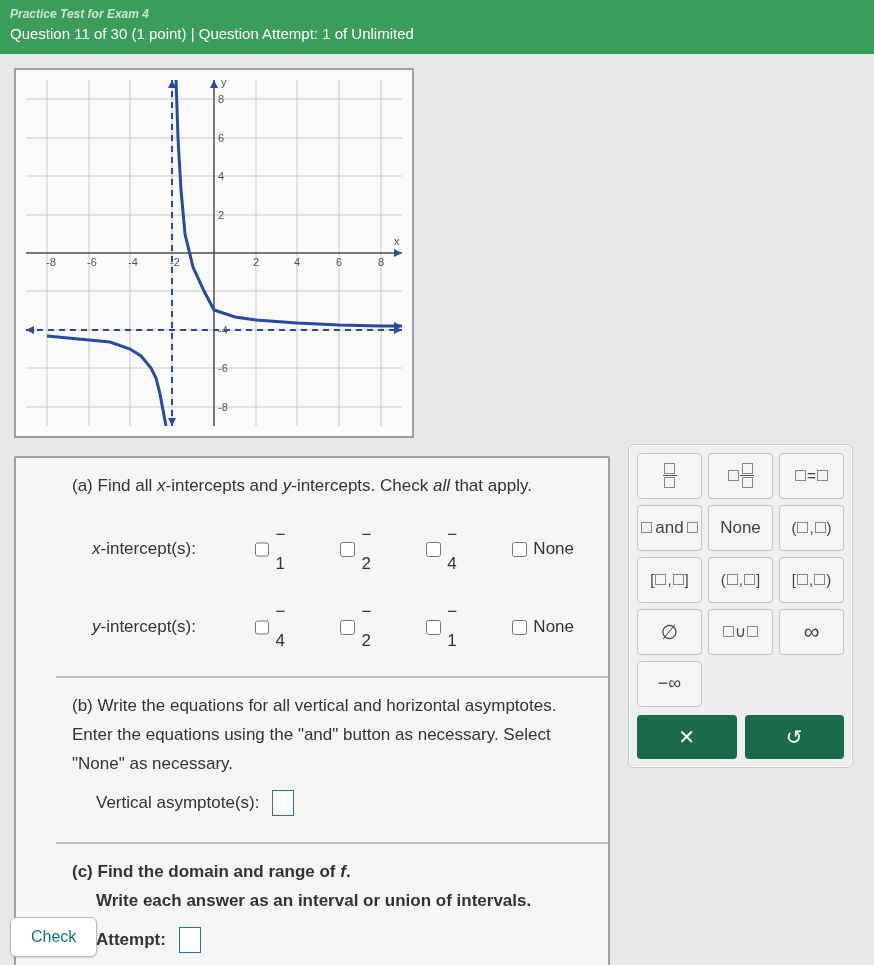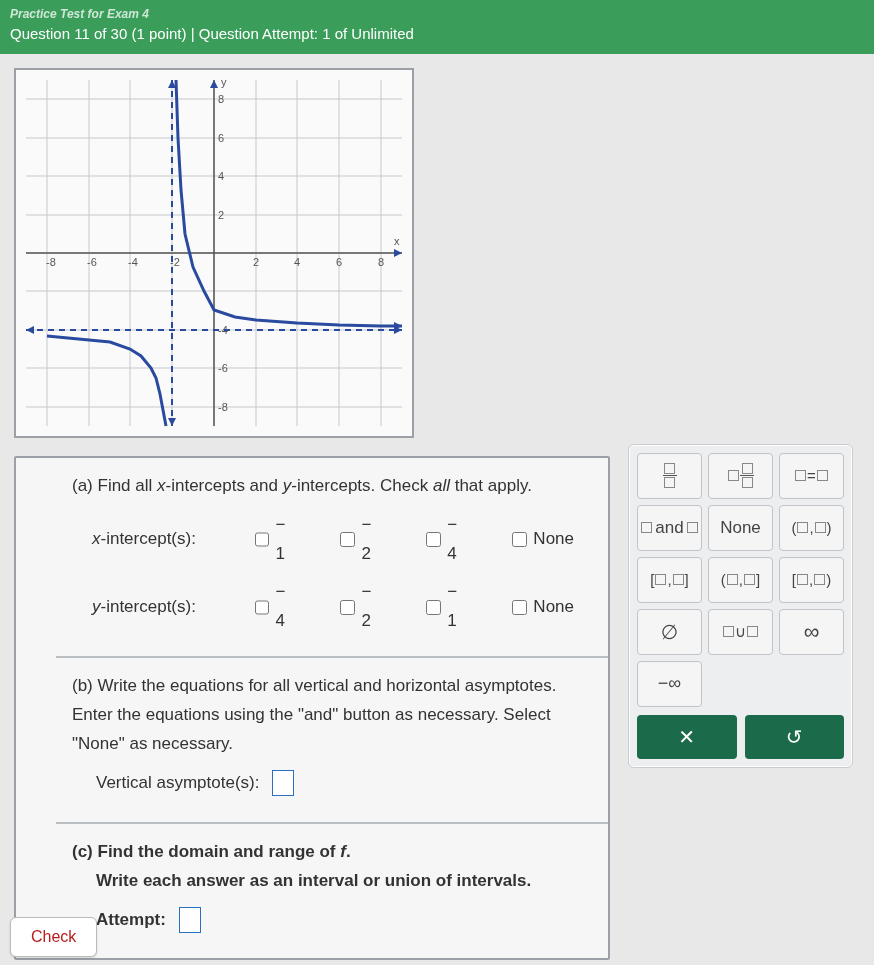--- a/index.html
+++ b/index.html
@@ -44,21 +44,21 @@
   }
   .qsec {
     border-bottom: 2px solid #b9bec3;
     padding: 14px 16px;
     font-size: 17px;
     color: #333;
     line-height: 1.7;
   }
   .qsec:last-child { border-bottom: none; font-weight: bold; }
   .qsec .ital { font-style: italic; }
-  .opt-row { display: flex; align-items: center; gap: 23px; margin: 10px 0 6px 20px; font-size: 17px;}
+  .opt-row { display: flex; align-items: center; gap: 23px; margin: 20px 0 6px 20px; font-size: 17px;}
   .opt { display: inline-flex; align-items: center; gap: 6px; margin-right: 18px; }
   .opt input { width: 15px; height: 15px; }
   .fld-input {
     display: inline-block;
     width: 22px; height: 26px;
     border: 1px solid #2a6fbf;
     background: #fff;
     vertical-align: middle;
     margin-left: 8px;
   }
@@ -103,21 +103,21 @@
   .p-action.undo { background: #1b6b4a; }
 
   .check-btn {
     position: absolute;
     left: 10px; bottom: 8px;
     background: #fff;
     border: 1px solid #bbb;
     border-radius: 6px;
     padding: 10px 20px;
     font-size: 16px;
-    color: #b91c1c;
+    color: #0f766e;
     box-shadow: 0 1px 2px rgba(0,0,0,.15);
     cursor: pointer;
   }
 </style>
 </head>
 <body>
 
 <div class="header-bar">
   <div class="crumb">Practice Test for Exam 4</div>
   <div class="qline">Question 11 of 30 (1 point)  |  Question Attempt: 1 of Unlimited</div>

